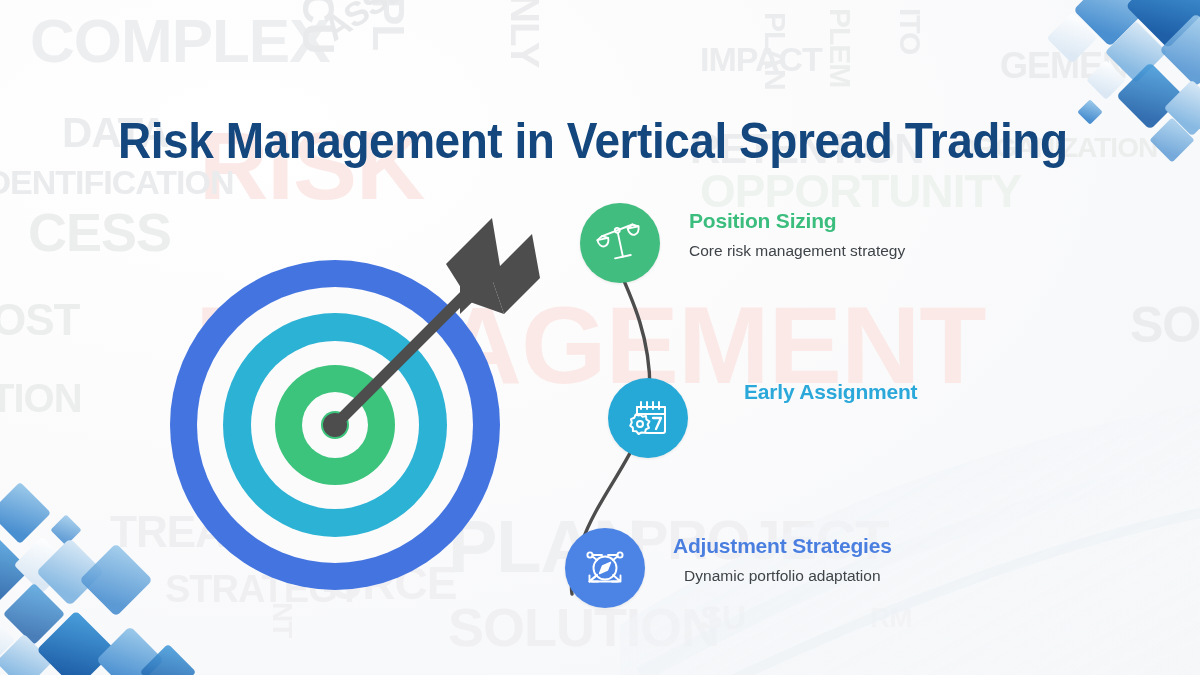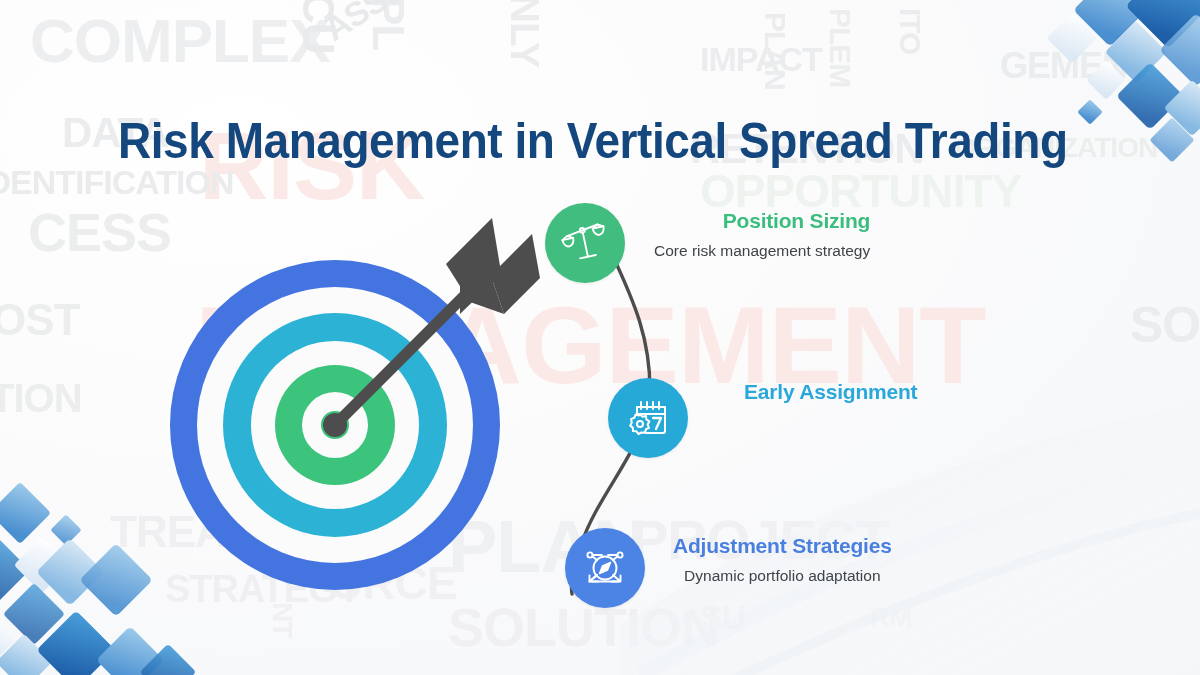--- a/index.html
+++ b/index.html
@@ -67,21 +67,21 @@
   .ititle{
     font-size:21px;font-weight:bold;line-height:1.1;
     letter-spacing:-0.2px;
     margin:0 0 9px 0;
   }
   .idesc{
     font-size:15.5px;color:#3f4448;line-height:1.32;margin:0;
     max-width:260px;
   }
 
-  #item-0{left:545px;top:203px;text-align:right;}
+  #item-0{left:580px;top:203px;}
   #item-0 .badge{width:80px;height:80px;}
   #item-0 .itxt{margin-left:29px;padding-top:6px;}
 
   #item-1{left:608px;top:378px;gap:28px;}
   #item-1 .badge{width:80px;height:80px;}
   #item-1 .itxt{margin-left:28px;padding-top:2px;}
 
   #item-2{left:565px;top:528px;text-align:center;}
   #item-2 .badge{width:80px;height:80px;}
   #item-2 .itxt{margin-left:28px;padding-top:6px;}

